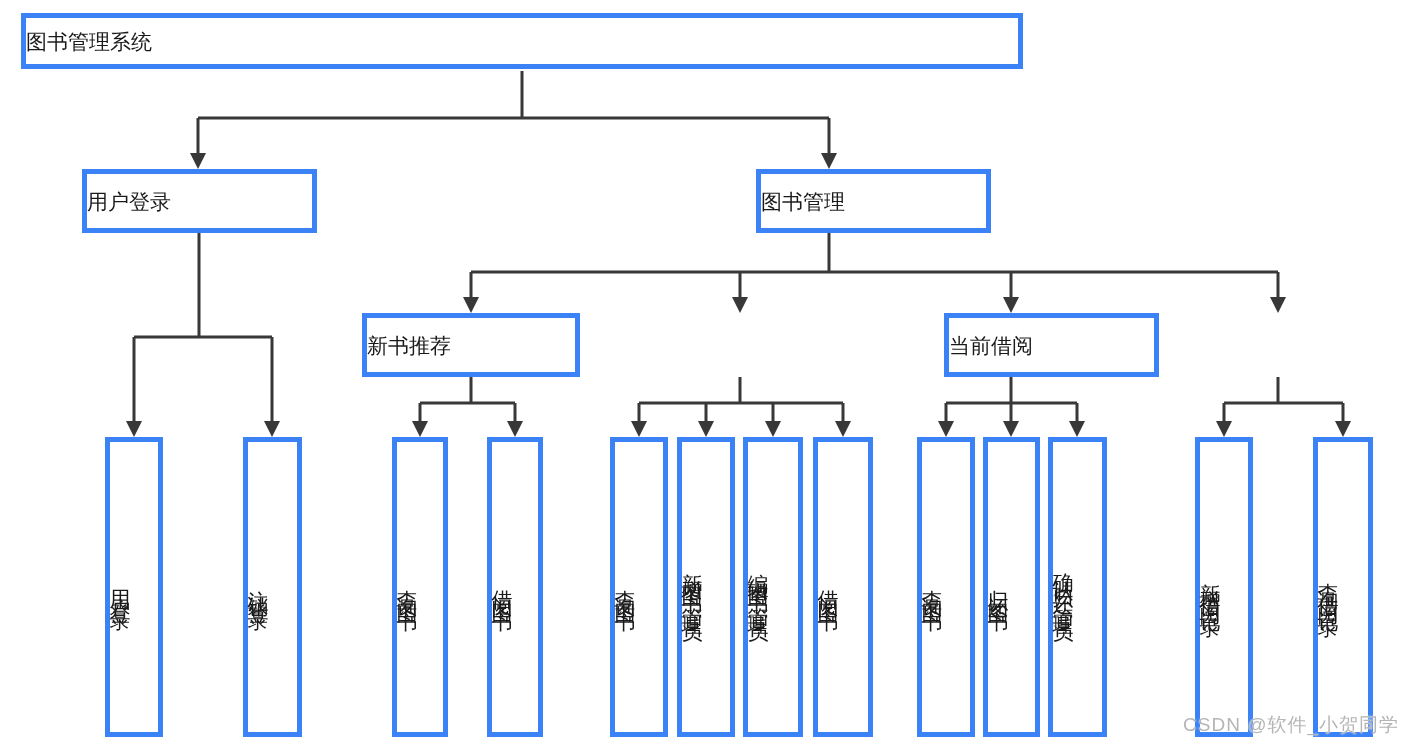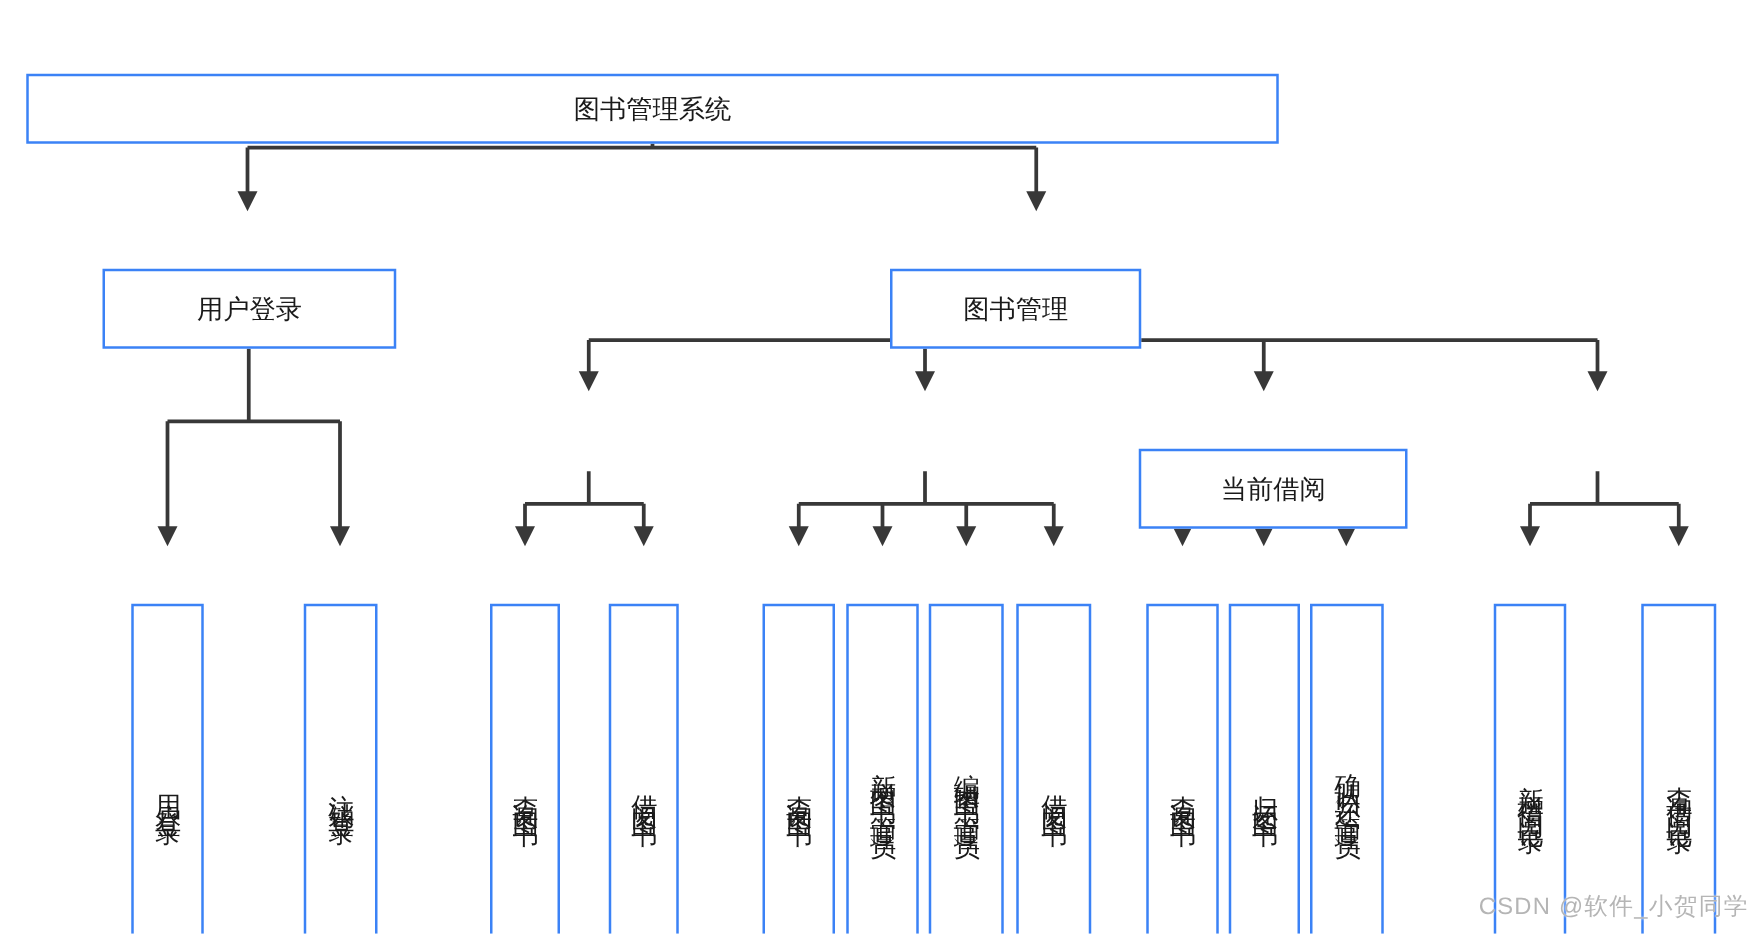--- a/index.html
+++ b/index.html
@@ -18,29 +18,27 @@
   #connector-svg {
     position: absolute;
     left: 0;
     top: 0;
     width: 1405px;
     height: 747px;
   }
   .box {
     position: absolute;
     box-sizing: border-box;
-    border: 2px solid #3b82f6;
+    border: 5px solid #3b82f6;
     background: #ffffff;
     display: flex;
     align-items: center;
-    justify-content: center;
     color: #1a1a1a;
     font-size: 21px;
     line-height: 1;
-    margin-top: 46px;
   }
   .box.h span {
     white-space: nowrap;
   }
   .box.v span {
     writing-mode: vertical-rl;
     text-orientation: mixed;
     letter-spacing: 7px;
     font-size: 21px;
     white-space: nowrap;
@@ -116,25 +114,28 @@
     </g>
   </svg>
 
   <div class="box h" style="left:21px; top:13px; width:1002px; height:56px">
     <span>图书管理系统</span>
   </div>
 
   <div class="box h" style="left:82px; top:169px; width:235px; height:64px">
     <span>用户登录</span>
   </div>
-  <div class="box h" style="left:712px; top:169px; width:201px; height:64px">
+  <div class="box h" style="left:756px; top:169px; width:235px; height:64px">
     <span>图书管理</span>
   </div>
 
-  <div class="box h" style="left:911px; top:313px; width:215px; height:64px">
+  <div class="box h" style="left:362px; top:313px; width:218px; height:64px">
+    <span>新书推荐</span>
+  </div>
+  <div class="box h" style="left:944px; top:313px; width:215px; height:64px">
     <span>当前借阅</span>
   </div>
 
   <div class="box v" style="left:105px; top:437px; width:58px; height:300px">
     <span>用户登录</span>
   </div>
   <div class="box v" style="left:243px; top:437px; width:59px; height:300px">
     <span>注销登录</span>
   </div>
 

